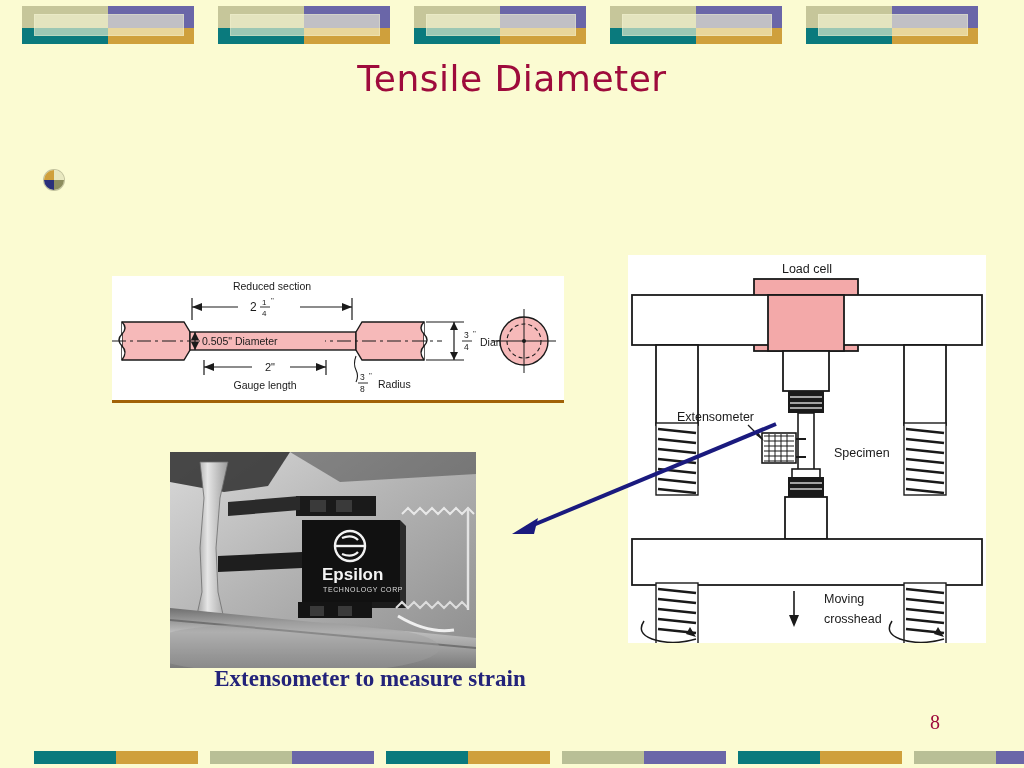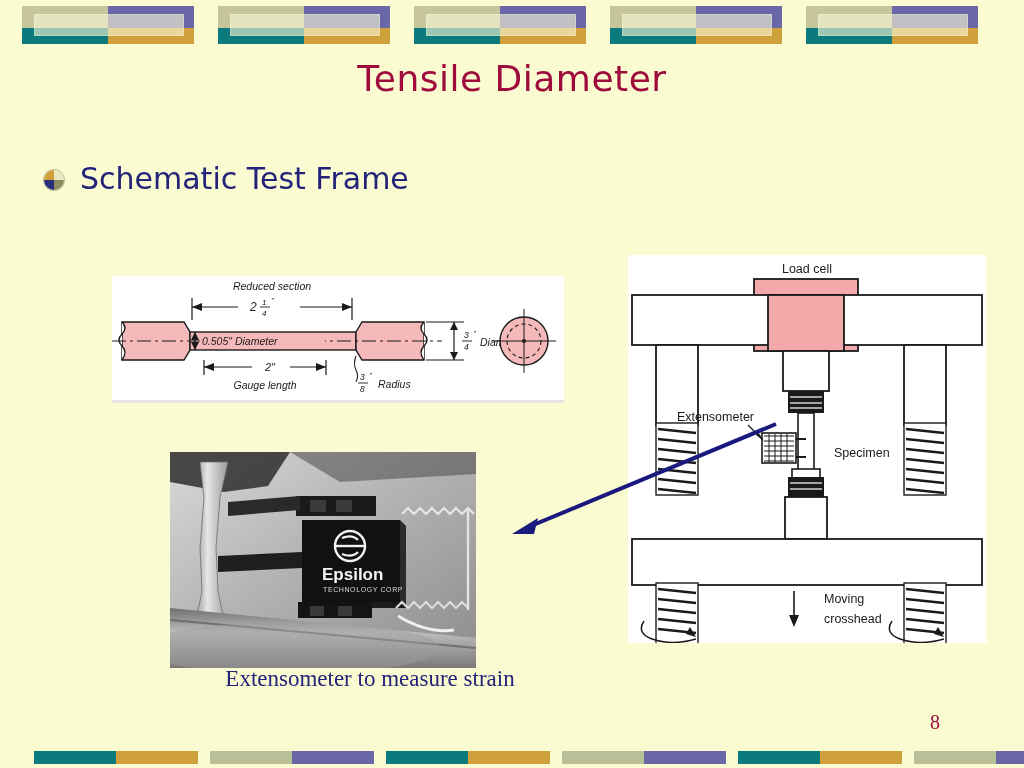--- a/index.html
+++ b/index.html
@@ -66,22 +66,21 @@
   .bullet-text {
     font-family: "DejaVu Sans", sans-serif;
     font-size: 30px; line-height: 1.25;
     color: #23237a;
   }
 
   
   .specimen-fig {
     position: absolute; left: 112px; top: 276px;
     width: 452px; height: 127px;
-    background: #e5e5e5;
-    font-style: italic;
+    background: #a16207;
   }
   .specimen-fig svg { display:block; }
 
   
   .frame-fig {
     position: absolute; left: 628px; top: 255px;
     width: 349px; height: 388px;
     background: #86efac;
   }
   .frame-fig svg { display:block; }
@@ -95,20 +94,21 @@
     margin-top: 8px;
   }
   .photo-fig svg { display:block; }
 
   .photo-caption {
     position: absolute; left: 90px; top: 666px; width: 560px;
     text-align: center;
     font-family: "Liberation Serif", serif;
     font-size: 23px;
     color: #23237a;
+    font-weight: bold;
   }
 
   
   .pointer-arrow {
     position: absolute; left: 498px; top: 418px;
     width: 290px; height: 124px;
     pointer-events: none;
   }
 
   
@@ -157,21 +157,20 @@
       <div class="tb-teal" style="background: rgb(10, 122, 125);"></div>
       <div class="tb-gold" style="background: rgb(207, 160, 60);"></div>
       <div class="tb-overlay"></div>
     </div>
   </div>
 
 <div class="slide-title">Tensile Diameter</div>
 
 <div class="bullet-block">
   <div class="bullet-marker"></div>
-  <div class="bullet-text">Schematic Test Frame</div>
 </div>
 
 <div class="specimen-fig">
   <svg width="452" height="124" viewBox="0 0 452 124" xmlns="http://www.w3.org/2000/svg">
     <rect x="0" y="0" width="452" height="124" fill="#ffffff"></rect>
     <g stroke="#1a1a1a" stroke-width="1.4" fill="none">
 
       <path d="M10 46 L10 84 L72 84 L78 74 L78 56 L72 46 Z" fill="#f6b9b9"></path>
 
       <path d="M10 46 q6 6 0 12 q-6 6 0 12 q6 6 0 14" fill="#ffffff" stroke="#1a1a1a"></path>

